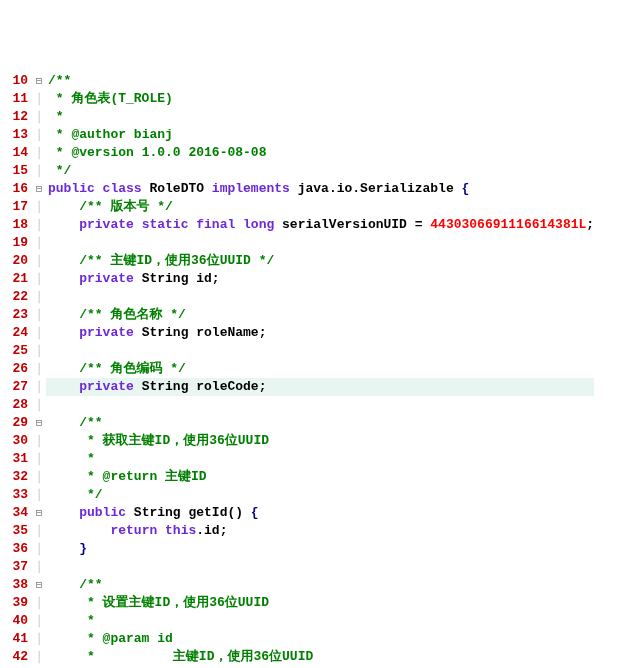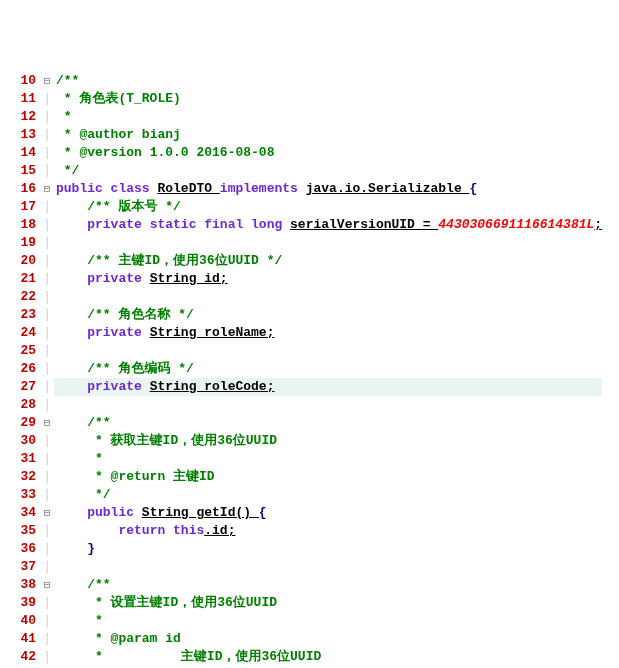--- a/index.html
+++ b/index.html
@@ -23,21 +23,20 @@
   .ln {
     display: flex;
     align-items: center;
     height: 18px;
   }
   .num {
     width: 28px;
     text-align: right;
     color: #c00000;
     padding-right: 4px;
-    padding-left: 8px;
   }
   .fold {
     width: 14px;
     text-align: center;
     color: #808080;
     font-size: 11px;
     font-weight: normal;
   }
   .fold-line {
     color: #c0c0c0;
@@ -48,22 +47,22 @@
   }
   .row {
     height: 18px;
     padding-left: 2px;
   }
   .row.hl {
     background: #e8f5f0;
   }
   .c-comment { color: #008000; }
   .c-kw { color: #6d28d9; }
-  .c-ident { color: #000000; text-decoration: underline; }
-  .c-num { color: #ff0000; font-style: italic; }
+  .c-ident { color: #000000; }
+  .c-num { color: #ff0000; }
   .c-brace { color: #000080; }
   .tok { display: inline; }
 </style>
 </head>
 <body>
 
 
 
 <div class="editor">
   <div class="gutter" id="gutter"><div class="ln"><span class="num">10</span><span class="fold ">⊟</span></div><div class="ln"><span class="num">11</span><span class="fold fold-line">│</span></div><div class="ln"><span class="num">12</span><span class="fold fold-line">│</span></div><div class="ln"><span class="num">13</span><span class="fold fold-line">│</span></div><div class="ln"><span class="num">14</span><span class="fold fold-line">│</span></div><div class="ln"><span class="num">15</span><span class="fold fold-line">│</span></div><div class="ln"><span class="num">16</span><span class="fold ">⊟</span></div><div class="ln"><span class="num">17</span><span class="fold fold-line">│</span></div><div class="ln"><span class="num">18</span><span class="fold fold-line">│</span></div><div class="ln"><span class="num">19</span><span class="fold fold-line">│</span></div><div class="ln"><span class="num">20</span><span class="fold fold-line">│</span></div><div class="ln"><span class="num">21</span><span class="fold fold-line">│</span></div><div class="ln"><span class="num">22</span><span class="fold fold-line">│</span></div><div class="ln"><span class="num">23</span><span class="fold fold-line">│</span></div><div class="ln"><span class="num">24</span><span class="fold fold-line">│</span></div><div class="ln"><span class="num">25</span><span class="fold fold-line">│</span></div><div class="ln"><span class="num">26</span><span class="fold fold-line">│</span></div><div class="ln"><span class="num">27</span><span class="fold fold-line">│</span></div><div class="ln"><span class="num">28</span><span class="fold fold-line">│</span></div><div class="ln"><span class="num">29</span><span class="fold ">⊟</span></div><div class="ln"><span class="num">30</span><span class="fold fold-line">│</span></div><div class="ln"><span class="num">31</span><span class="fold fold-line">│</span></div><div class="ln"><span class="num">32</span><span class="fold fold-line">│</span></div><div class="ln"><span class="num">33</span><span class="fold fold-line">│</span></div><div class="ln"><span class="num">34</span><span class="fold ">⊟</span></div><div class="ln"><span class="num">35</span><span class="fold fold-line">│</span></div><div class="ln"><span class="num">36</span><span class="fold fold-line">│</span></div><div class="ln"><span class="num">37</span><span class="fold fold-line">│</span></div><div class="ln"><span class="num">38</span><span class="fold ">⊟</span></div><div class="ln"><span class="num">39</span><span class="fold fold-line">│</span></div><div class="ln"><span class="num">40</span><span class="fold fold-line">│</span></div><div class="ln"><span class="num">41</span><span class="fold fold-line">│</span></div><div class="ln"><span class="num">42</span><span class="fold fold-line">│</span></div><div class="ln"><span class="num">43</span><span class="fold fold-line">│</span></div></div>

